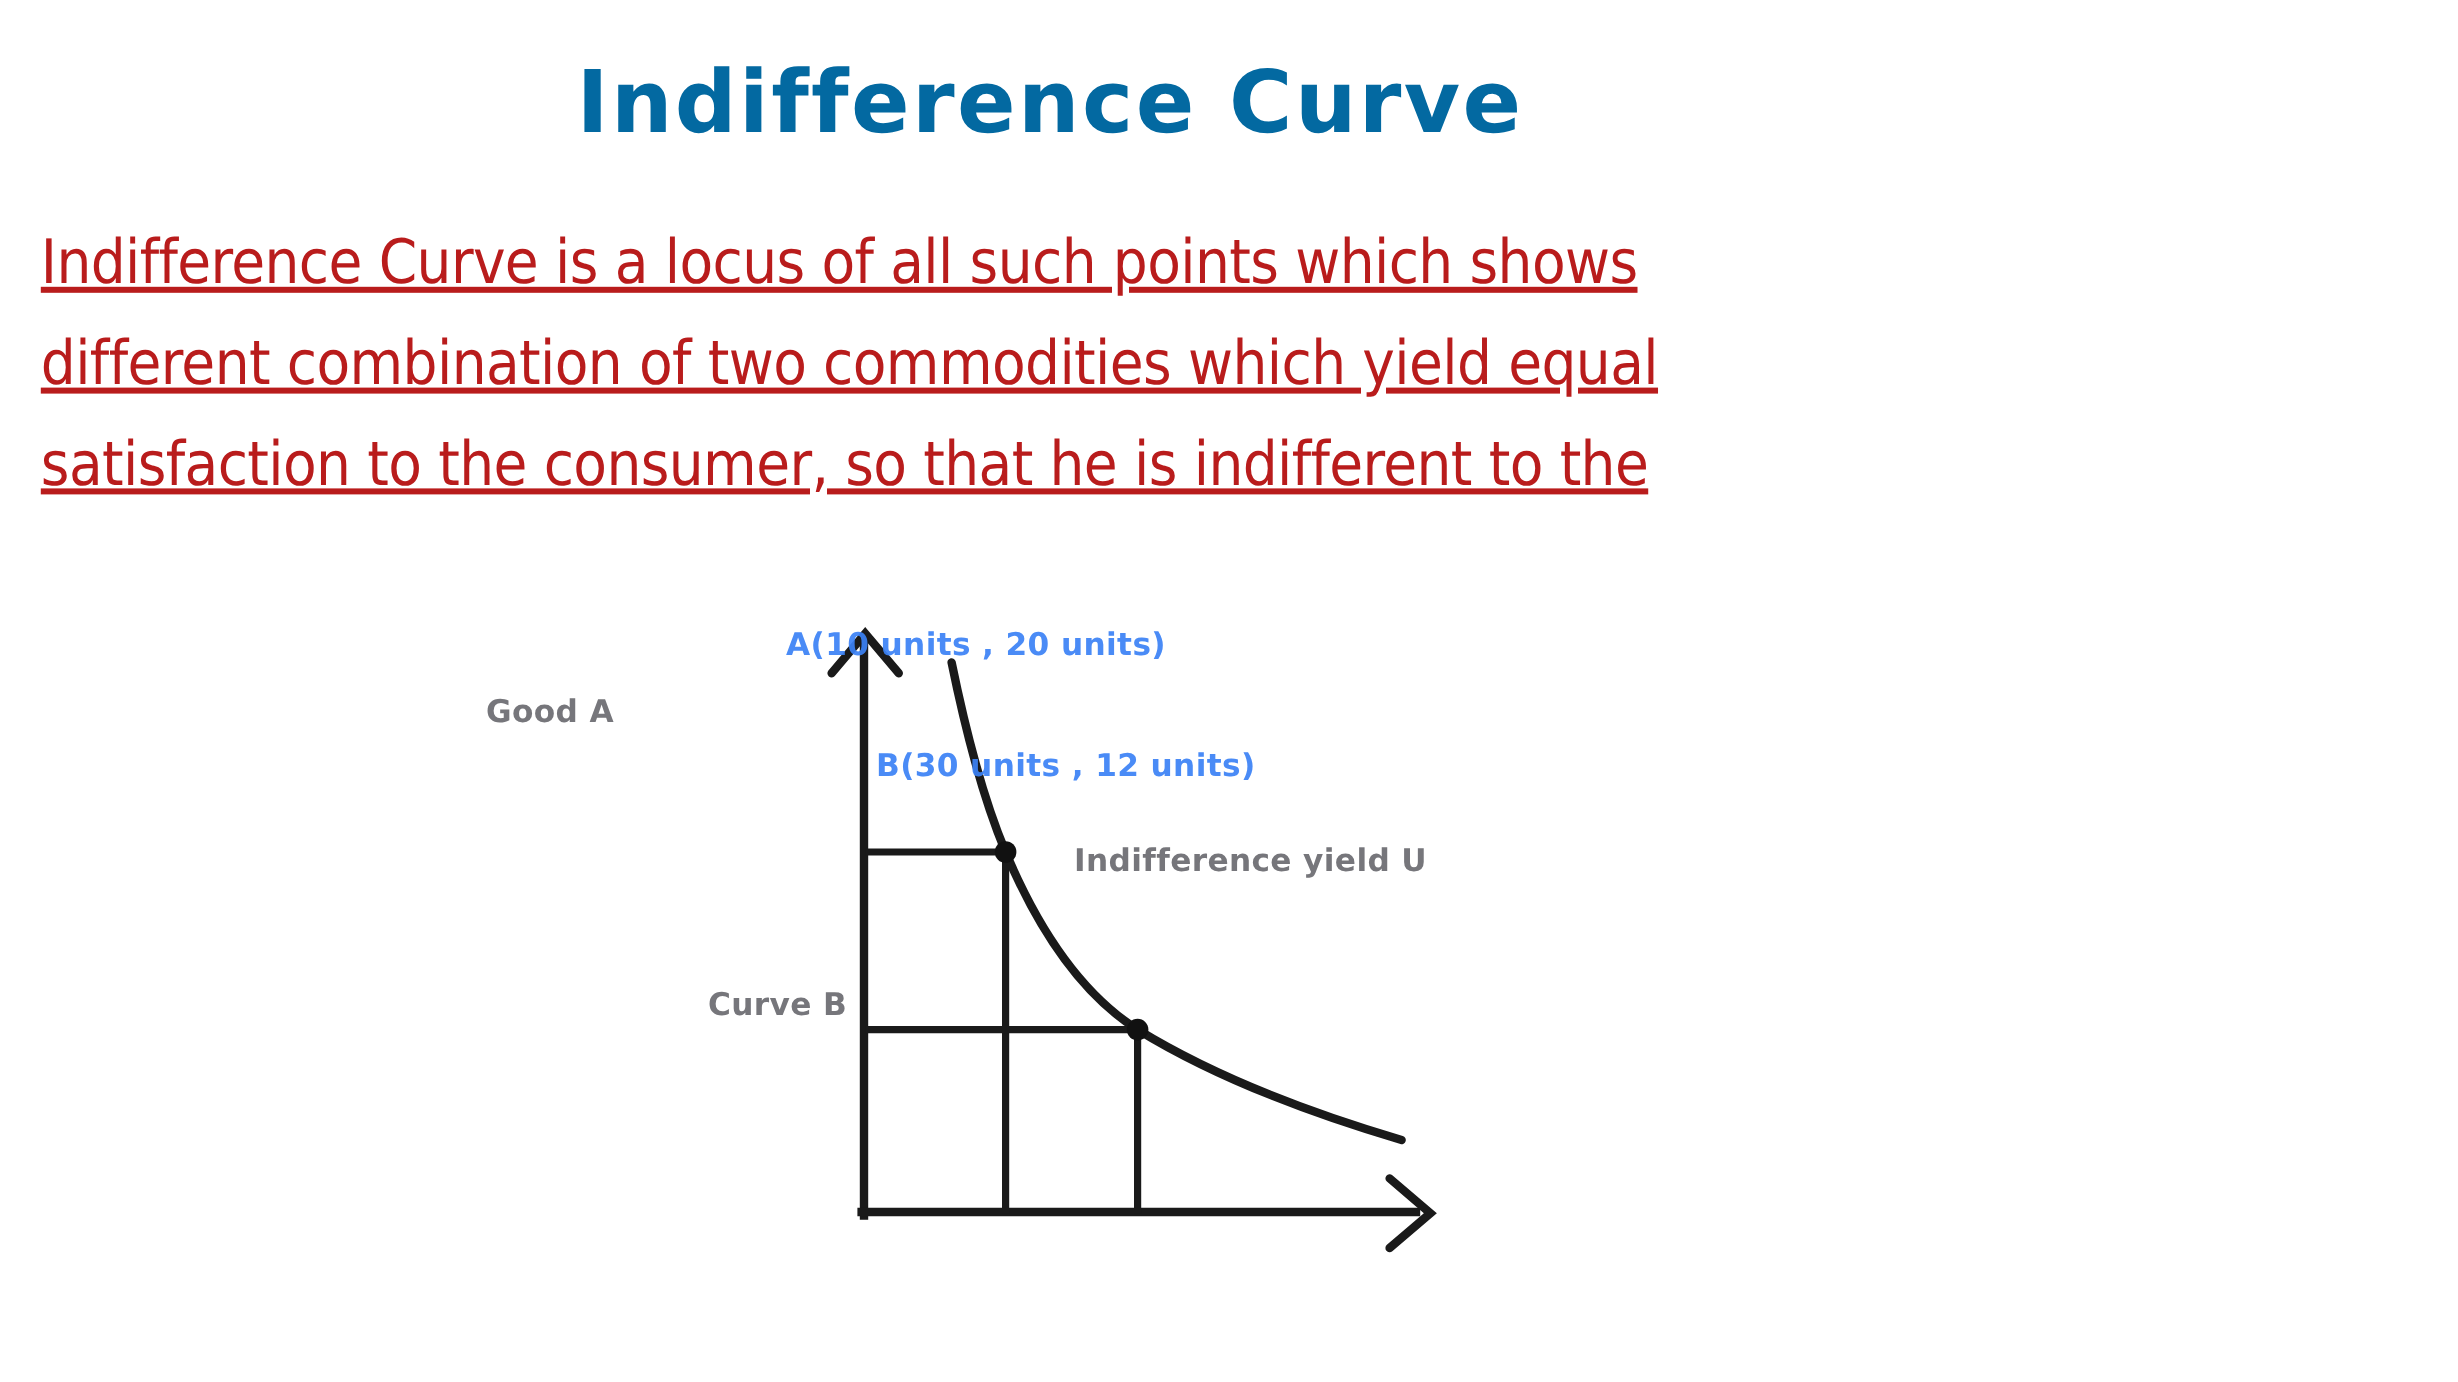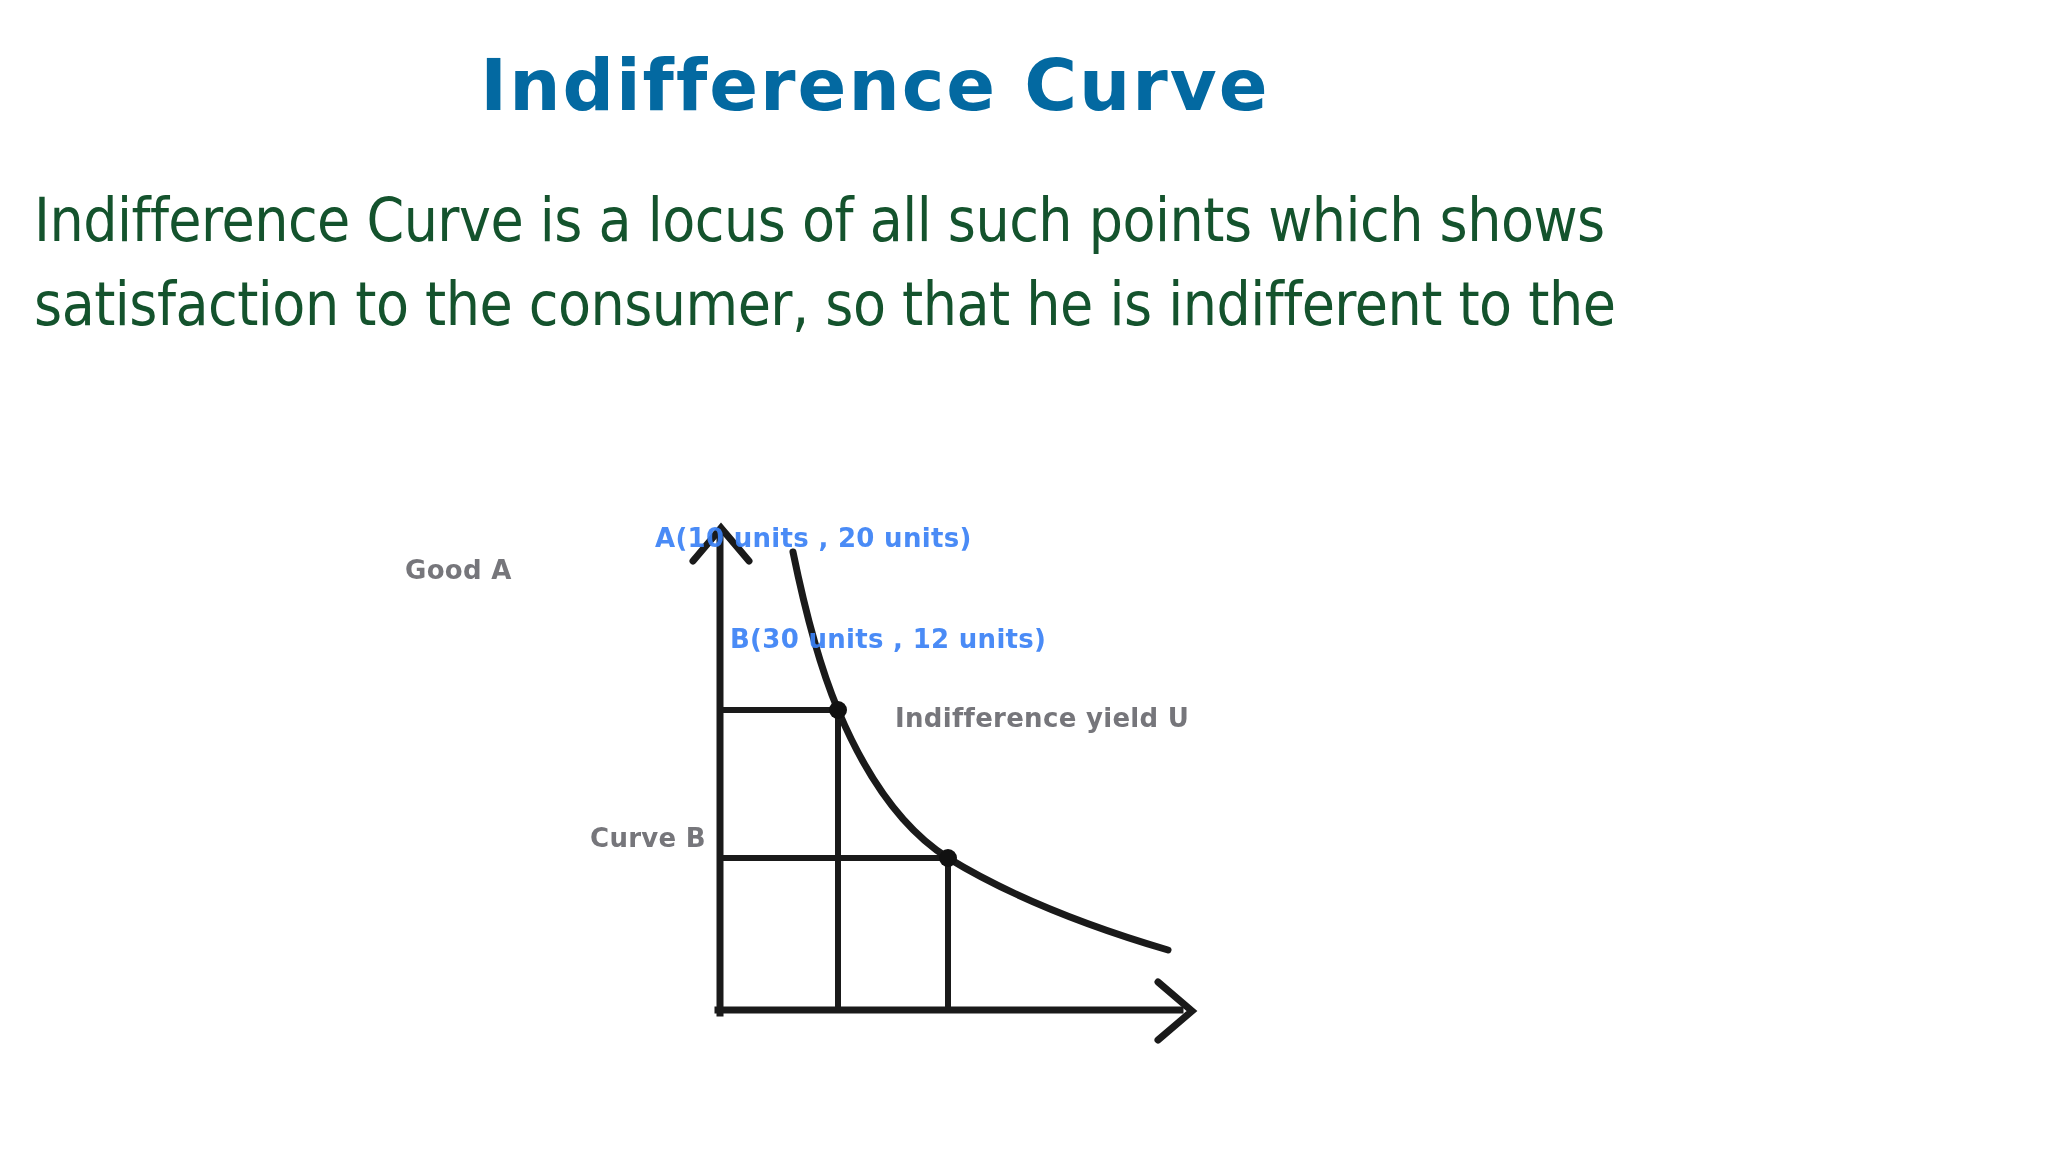--- a/index.html
+++ b/index.html
@@ -37,26 +37,27 @@
     line-height: 1.05;
     white-space: nowrap;
   }
 
   
   .body-text {
     position: absolute;
     left: 34px;
     top: 178px;
     width: 1760px;
-    color: #14532d;
+    color: #b91c1c;
     font-family: "DejaVu Sans", sans-serif;
-    font-size: 60px;
+    font-size: 51px;
     line-height: 84px;
     font-stretch: condensed;
     letter-spacing: -0.5px;
+    text-decoration: underline;
   }
   .body-text .ln { display: block; white-space: nowrap; }
 
   
   .diagram {
     position: absolute;
     left: 490px;
     top: 495px;
     width: 1060px;
     height: 640px;
@@ -75,32 +76,33 @@
     font-weight: bold;
     letter-spacing: 0.3px;
     white-space: nowrap;
     opacity: 0.92;
   }
   .dgm-label.soft { color: #6b6b70; font-weight: bold; }
 
   #label-point-a { left: 165px; top: 28px; }
   #label-point-b { left: 240px; top: 129px; }
   #label-curve-u { left: 405px; top: 208px; }
-  #label-axis-y  { left: -85px;  top: 60px; }
+  #label-axis-y  { left: -85px;  top: 84px; }
   #label-axis-x  { left: 100px; top: 328px; }
 </style>
 </head>
 <body>
 
 <div class="slide">
 
   <div class="slide-title">Indifference Curve</div>
 
   <div class="body-text">
     <span class="ln">Indifference Curve is a locus of all such points which shows</span>
+    <span class="ln">different combination of two commodities which yield equal</span>
     <span class="ln">satisfaction to the consumer, so that he is indifferent to the</span>
   </div>
 
   <div class="diagram">
 
     <svg viewBox="0 0 1060 640" xmlns="http://www.w3.org/2000/svg">
 
       <line x1="230" y1="40" x2="230" y2="518" stroke="#1a1a1a" stroke-width="7" stroke-linecap="square"></line>
 
       <polyline points="203,66 231,33 259,66" fill="none" stroke="#1a1a1a" stroke-width="7" stroke-linecap="round" stroke-linejoin="miter"></polyline>

